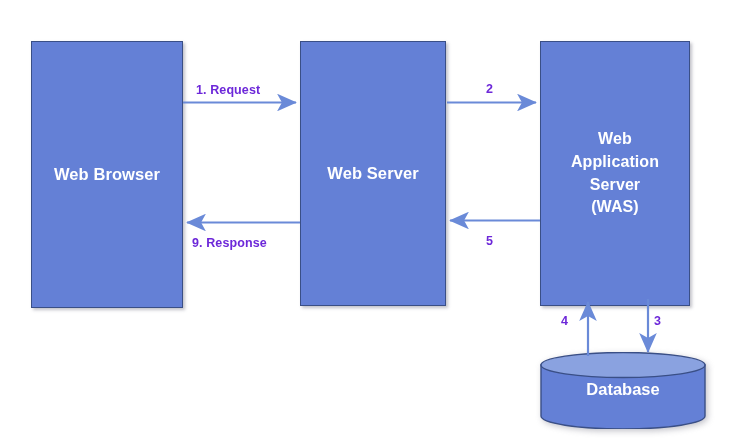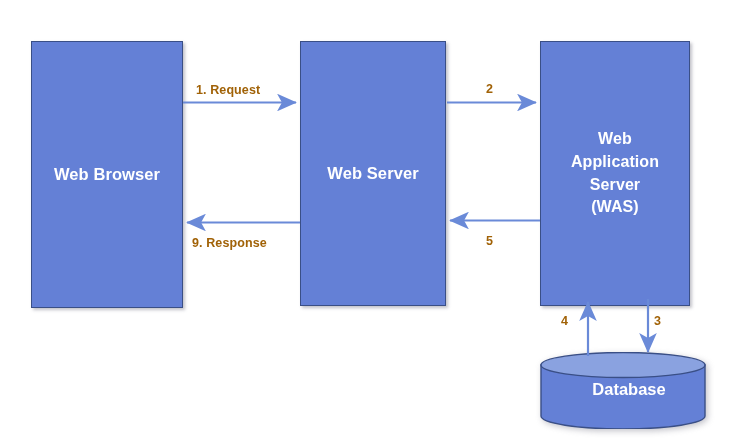--- a/index.html
+++ b/index.html
@@ -59,37 +59,36 @@
   #db-label {
     position: absolute;
     left: 540px;
     top: 380px;
     width: 166px;
     text-align: center;
     color: #ffffff;
     font-weight: bold;
     font-size: 16.5px;
     pointer-events: none;
-    margin-left: 6px;
   }
 
   
   #arrow-layer {
     position: absolute;
     left: 0;
     top: 0;
     width: 743px;
     height: 447px;
     pointer-events: none;
   }
 
   
   .edge-label {
     position: absolute;
-    color: #a16207;
+    color: #6d28d9;
     font-weight: bold;
     font-size: 12.5px;
     white-space: nowrap;
     letter-spacing: 0.1px;
   }
   #lbl-request  { left: 196px; top: 83px; }
   #lbl-response { left: 192px; top: 236px; }
   #lbl-2        { left: 486px; top: 82px; }
   #lbl-5        { left: 486px; top: 234px; }
   #lbl-4        { left: 561px; top: 314px; }

